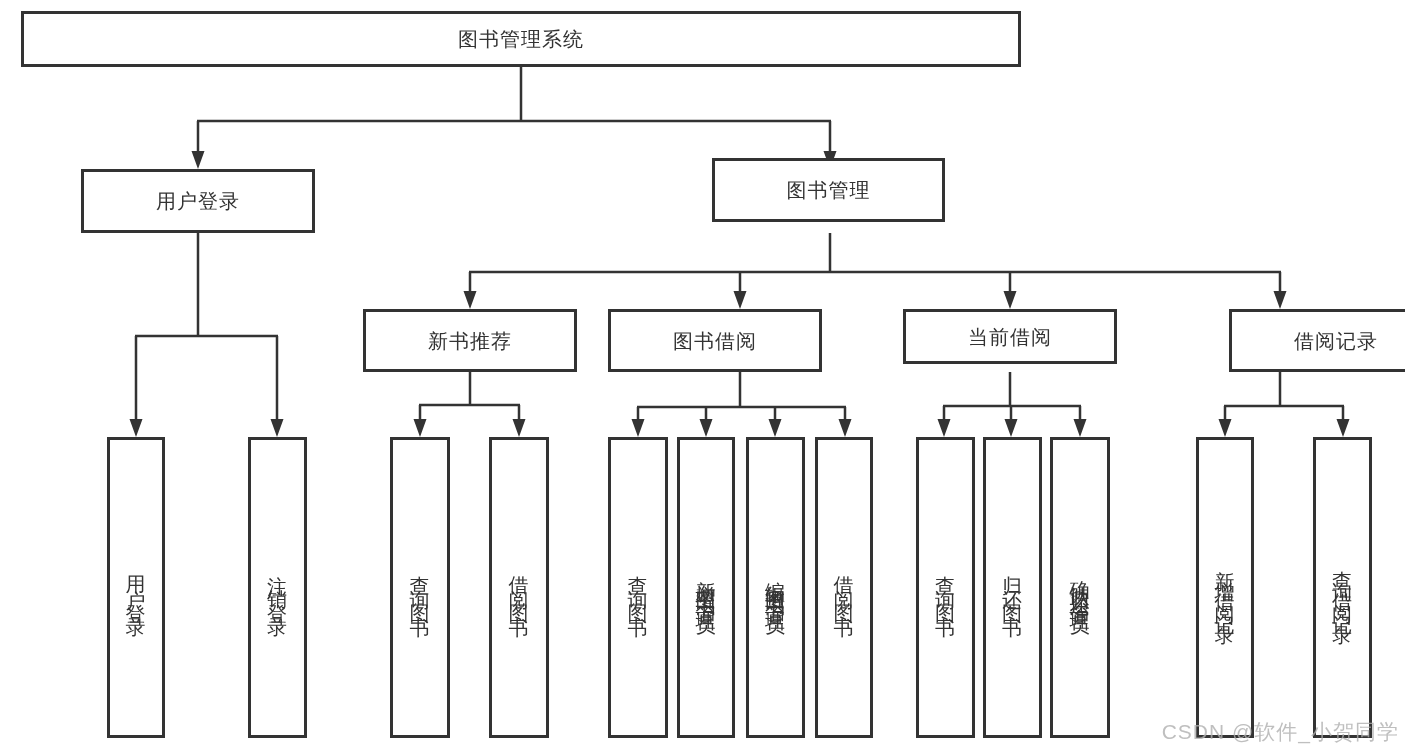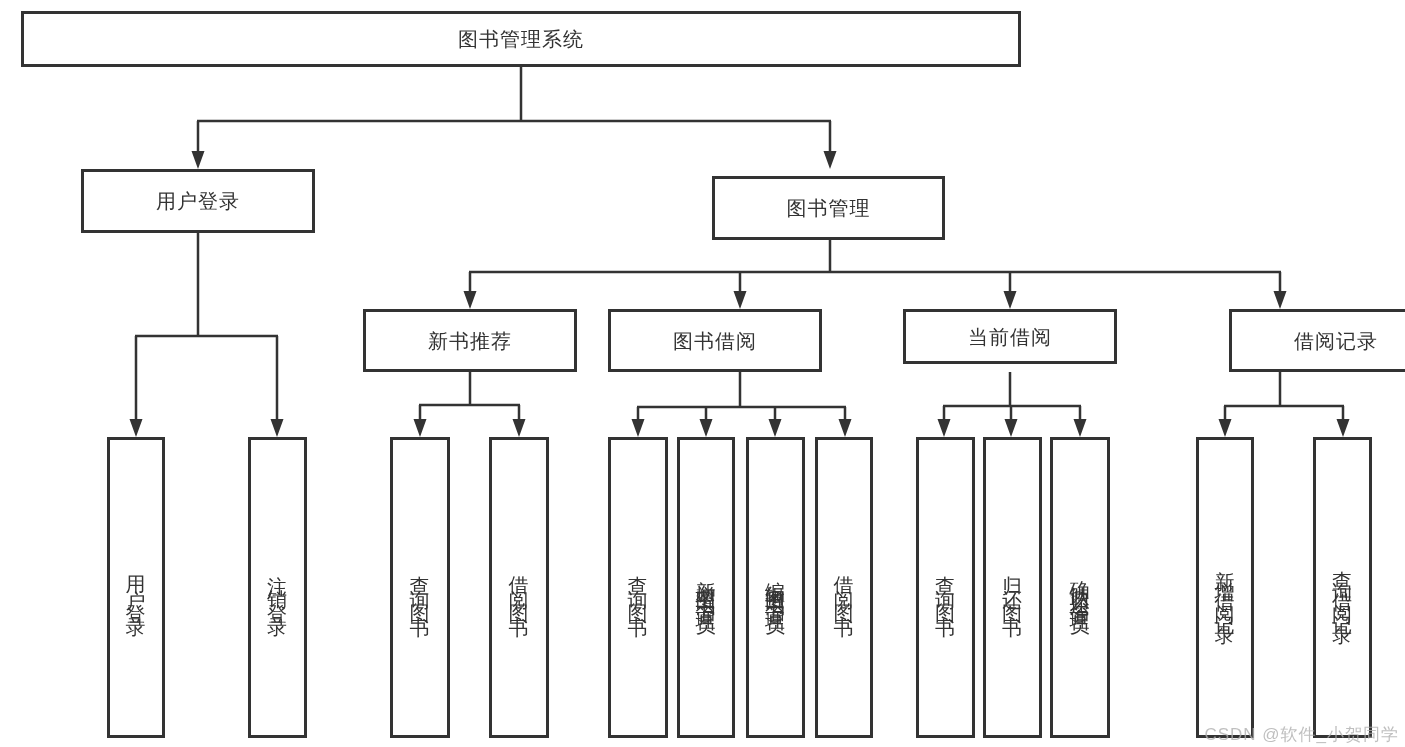--- a/index.html
+++ b/index.html
@@ -31,21 +31,21 @@
     font-size:20px;
     white-space:nowrap;
   }
   .v4  .vlabel{letter-spacing:14px;}
   .v6  .vlabel{letter-spacing:11px;}
   .v10 .vlabel{letter-spacing:5px;}
   .watermark{
     position:absolute;
     right:6px;
     bottom:1px;
-    font-size:17px;
+    font-size:21px;
     color:rgba(175,175,175,0.8);
     letter-spacing:1px;
     white-space:nowrap;
   }
 </style>
 </head>
 <body>
 
 <div class="canvas">
 
@@ -81,21 +81,21 @@
       M1336.5 419 L1349.5 419 L1343 437 Z"></path>
   </svg>
 
   <div class="node" style="left:21px;top:11px;width:1000px;height:56px">
     <span>图书管理系统</span>
   </div>
 
   <div class="node" style="left:81px;top:169px;width:234px;height:64px">
     <span>用户登录</span>
   </div>
-  <div class="node" style="left:712px;top:176px;width:233px;height:64px">
+  <div class="node" style="left:712px;top:158px;width:233px;height:64px">
     <span>图书管理</span>
   </div>
 
   <div class="node" style="left:363px;top:309px;width:214px;height:63px">
     <span>新书推荐</span>
   </div>
   <div class="node" style="left:608px;top:309px;width:214px;height:63px">
     <span>图书借阅</span>
   </div>
   <div class="node" style="left:903px;top:309px;width:214px;height:55px">

